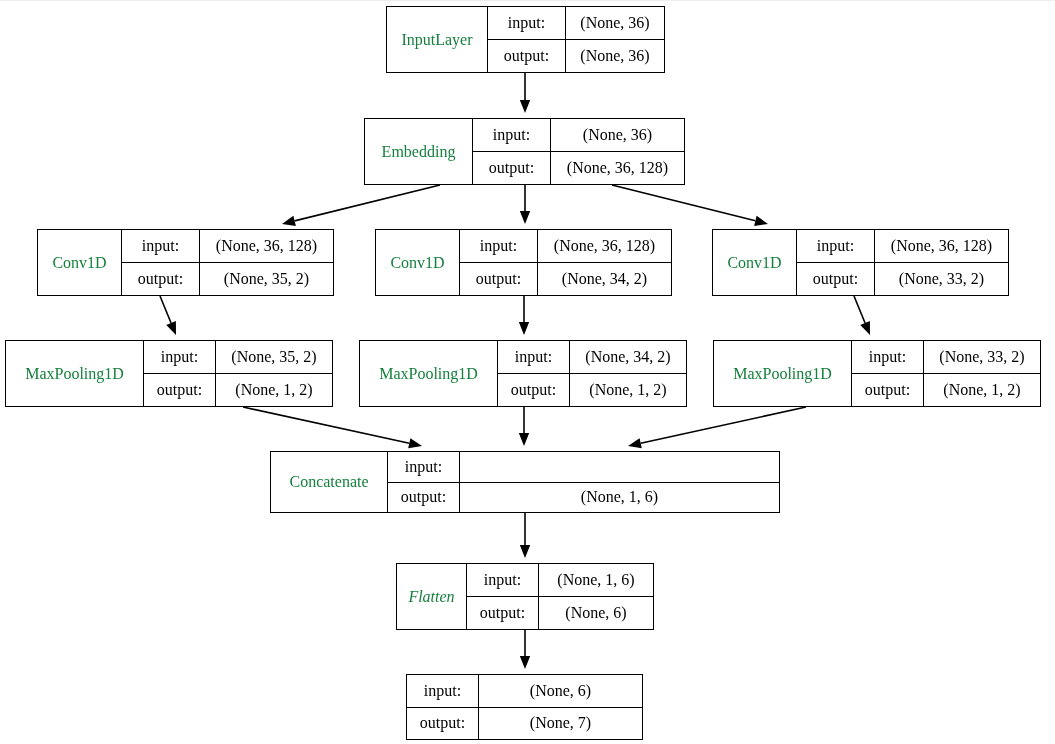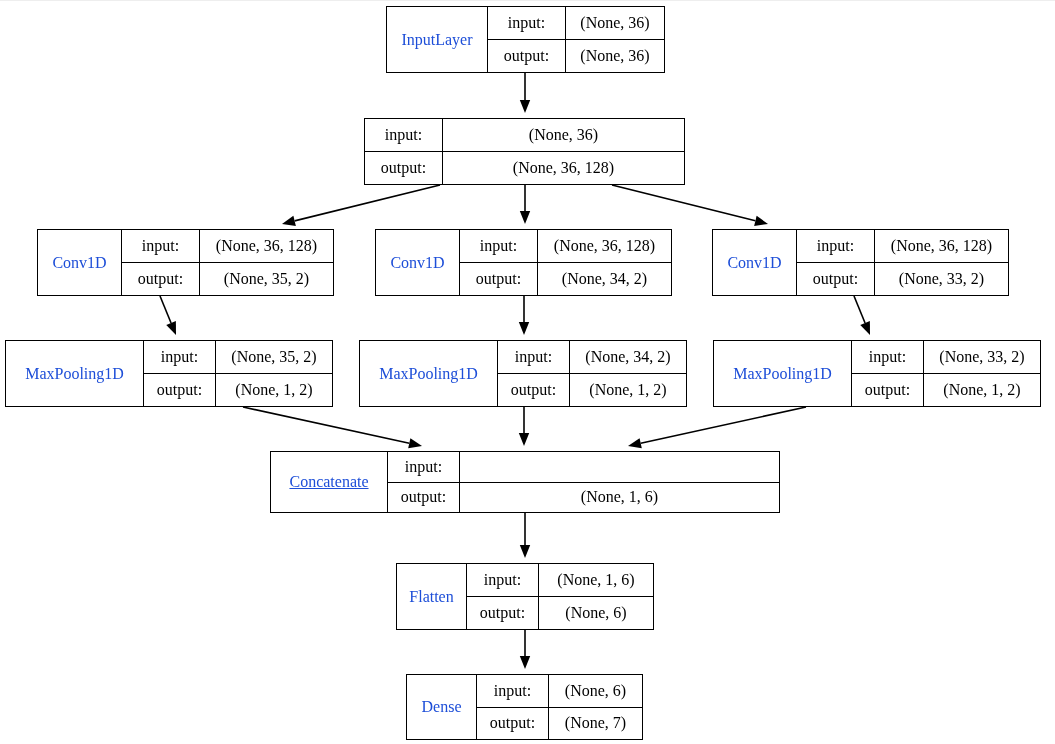--- a/index.html
+++ b/index.html
@@ -34,21 +34,21 @@
     box-sizing: border-box;
     z-index: 2;
   }
   .node-name {
     display: flex;
     align-items: center;
     justify-content: center;
     border-right: 1px solid #000000;
     box-sizing: border-box;
     font-size: 16px;
-    color: #1d4ed8;
+    color: #15803d;
     white-space: nowrap;
     padding: 0 6px;
   }
   .node-io {
     display: flex;
     flex-direction: column;
     flex: 1 1 auto;
     box-sizing: border-box;
   }
   .io-row {
@@ -144,20 +144,21 @@
             <div class="io-label" style="width: 78px;">input:</div>
             <div class="io-value">(None, 36)</div>
           </div>
           <div class="io-row bottom">
             <div class="io-label" style="width: 78px;">output:</div>
             <div class="io-value">(None, 36)</div>
           </div>
         </div>
       </div>
       <div class="node" style="left: 364px; top: 117px; width: 321px; height: 67px;">
+        <div class="node-name" style="width: 108px;">Embedding</div>
         <div class="node-io">
           <div class="io-row top">
             <div class="io-label" style="width: 78px;">input:</div>
             <div class="io-value">(None, 36)</div>
           </div>
           <div class="io-row bottom">
             <div class="io-label" style="width: 78px;">output:</div>
             <div class="io-value">(None, 36, 128)</div>
           </div>
         </div>
@@ -234,46 +235,45 @@
             <div class="io-label" style="width: 72px;">input:</div>
             <div class="io-value">(None, 33, 2)</div>
           </div>
           <div class="io-row bottom">
             <div class="io-label" style="width: 72px;">output:</div>
             <div class="io-value">(None, 1, 2)</div>
           </div>
         </div>
       </div>
       <div class="node" style="left: 270px; top: 450px; width: 510px; height: 62px;">
-        <div class="node-name" style="width: 117px; text-decoration: underline;">Concatenate</div>
+        <div class="node-name" style="width: 117px;">Concatenate</div>
         <div class="node-io">
           <div class="io-row top">
             <div class="io-label" style="width: 72px;">input:</div>
           </div>
           <div class="io-row bottom">
             <div class="io-label" style="width: 72px;">output:</div>
             <div class="io-value">(None, 1, 6)</div>
           </div>
         </div>
       </div>
       <div class="node" style="left: 396px; top: 562px; width: 258px; height: 67px;">
-        <div class="node-name" style="width: 70px;">Flatten</div>
+        <div class="node-name" style="width: 70px; font-style: italic;">Flatten</div>
         <div class="node-io">
           <div class="io-row top">
             <div class="io-label" style="width: 72px;">input:</div>
             <div class="io-value">(None, 1, 6)</div>
           </div>
           <div class="io-row bottom">
             <div class="io-label" style="width: 72px;">output:</div>
             <div class="io-value">(None, 6)</div>
           </div>
         </div>
       </div>
       <div class="node" style="left: 406px; top: 673px; width: 237px; height: 66px;">
-        <div class="node-name" style="width: 70px;">Dense</div>
         <div class="node-io">
           <div class="io-row top">
             <div class="io-label" style="width: 72px;">input:</div>
             <div class="io-value">(None, 6)</div>
           </div>
           <div class="io-row bottom">
             <div class="io-label" style="width: 72px;">output:</div>
             <div class="io-value">(None, 7)</div>
           </div>
         </div>

